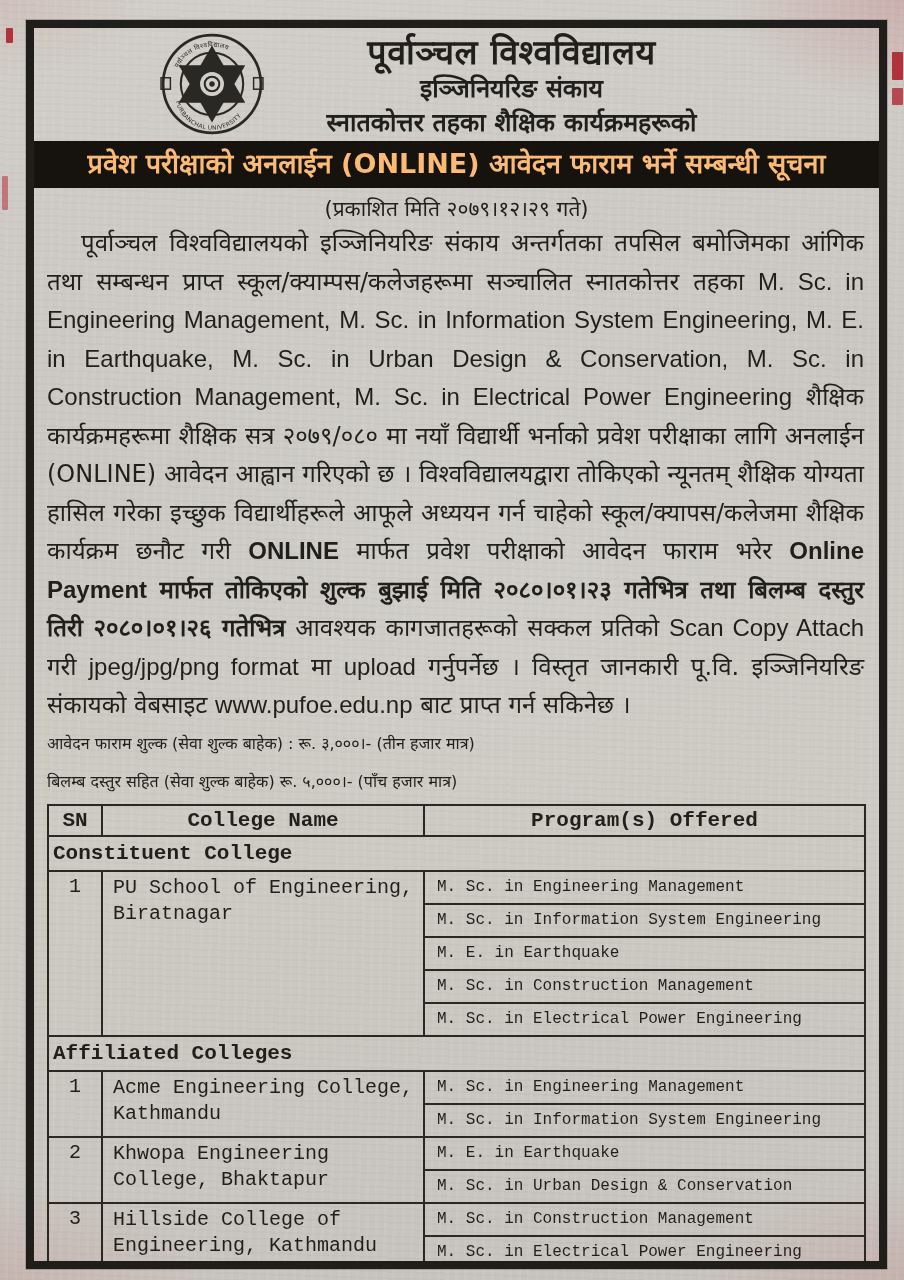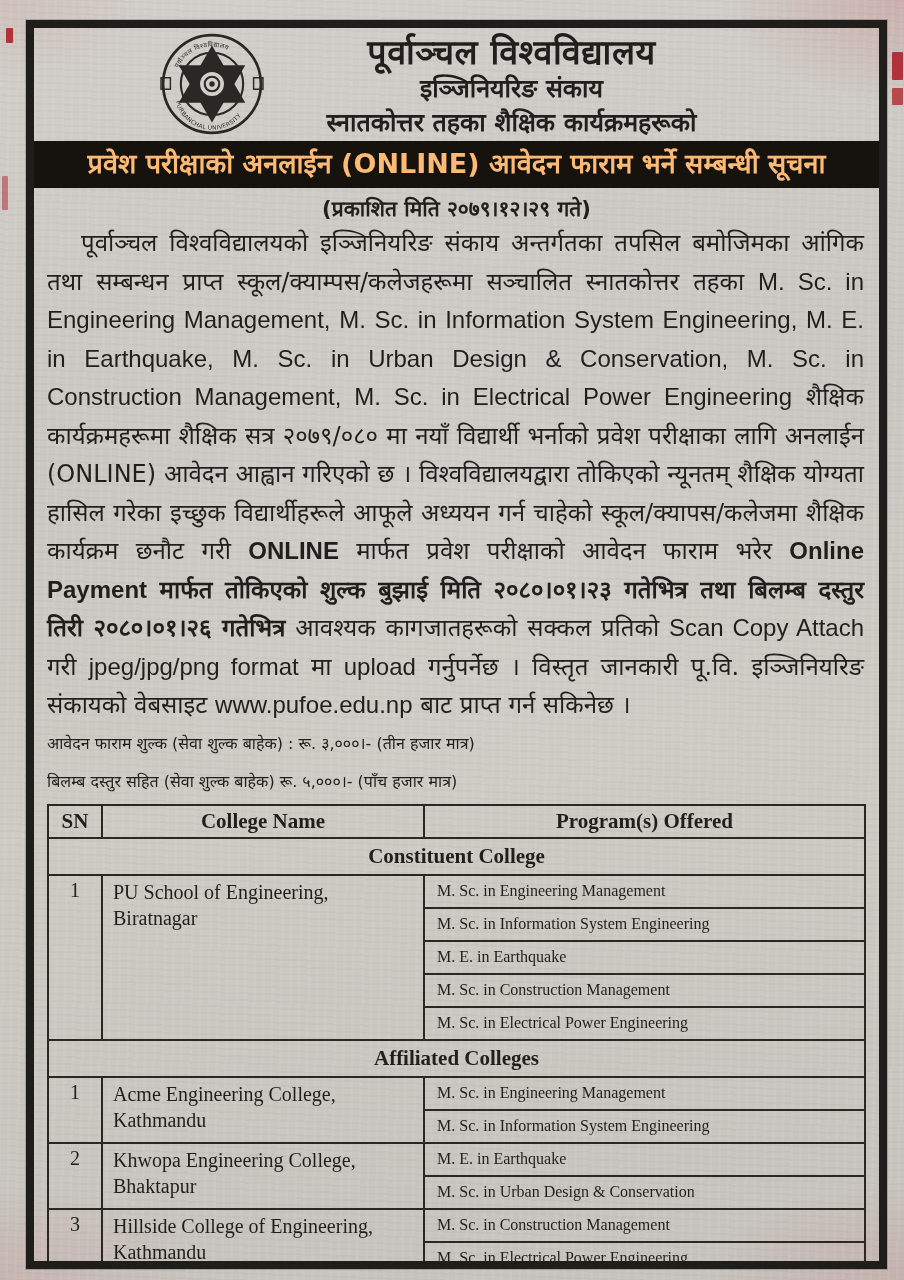--- a/index.html
+++ b/index.html
@@ -41,42 +41,42 @@
   .logo{position:absolute;left:126px;top:1px;width:104px;height:104px;}
   .titles{padding:1px 96px 0 206px;text-align:center;}
   .t1{font-size:34px;font-weight:bold;line-height:40px;letter-spacing:.5px;}
   .t2{font-size:25px;font-weight:bold;line-height:34px;}
   .t3{font-size:25px;font-weight:bold;line-height:34px;}
   
   .banner{
     background:#16130f;color:#fdba74;text-align:center;
     font-weight:bold;font-size:27px;line-height:31px;padding:7px 4px 9px;
   }
-  .published{text-align:center;font-weight:bold;font-size:21px;padding:6px 0 1px;}
+  .published{text-align:center;font-weight:normal;font-size:21px;padding:6px 0 1px;}
   
   .para{
     padding:1px 15px 0 13px;font-size:24px;line-height:38.5px;
     text-align:justify;text-indent:34px;
   }
   .para span.latin{font-family:"Liberation Sans",sans-serif;}
   .para span.b{font-weight:bold;}
   .fees{padding:0 15px 0 13px;font-size:16px;line-height:38px;}
   .tapsil{text-align:center;font-size:22px;font-weight:bold;line-height:33px;padding-right:60px;}
   .tapsil span{border-bottom:2.5px solid #211f1c;padding:0 2px 1px;}
   
   table.colleges{
     border-collapse:collapse;table-layout:fixed;
     margin:3px 13px 0 13px;width:calc(100% - 26px);
     font-family:"Liberation Serif",serif;
   }
-  table.colleges td,table.colleges th{border:2.4px solid #2b2823;}
+  table.colleges td,table.colleges th{border:2.4px solid #2b2823;font-family:Liberation Mono, monospace;}
   th.h-sn{width:44px;}
   th.h-college{width:312px;border-radius:13px;}
   table.colleges th{font-size:21px;padding:3px 4px;font-weight:bold;}
-  tr.section-row td{font-weight:bold;text-align:center;font-size:21px;padding:5px 4px;}
+  tr.section-row td{font-weight:bold;text-align:left;font-size:21px;padding:5px 4px;}
   td.sn-cell{text-align:center;vertical-align:top;font-size:20px;padding:3px 2px;}
   td.college-cell{vertical-align:top;font-size:20px;line-height:26px;padding:3px 6px 3px 10px;}
   td.prog-cell{font-size:16px;line-height:24px;padding:3.5px 6px 3.5px 12px;}
 </style>
 </head>
 <body>
 
 <div class="paper">
   <div class="grain"></div>
   <div class="art a1"></div>

